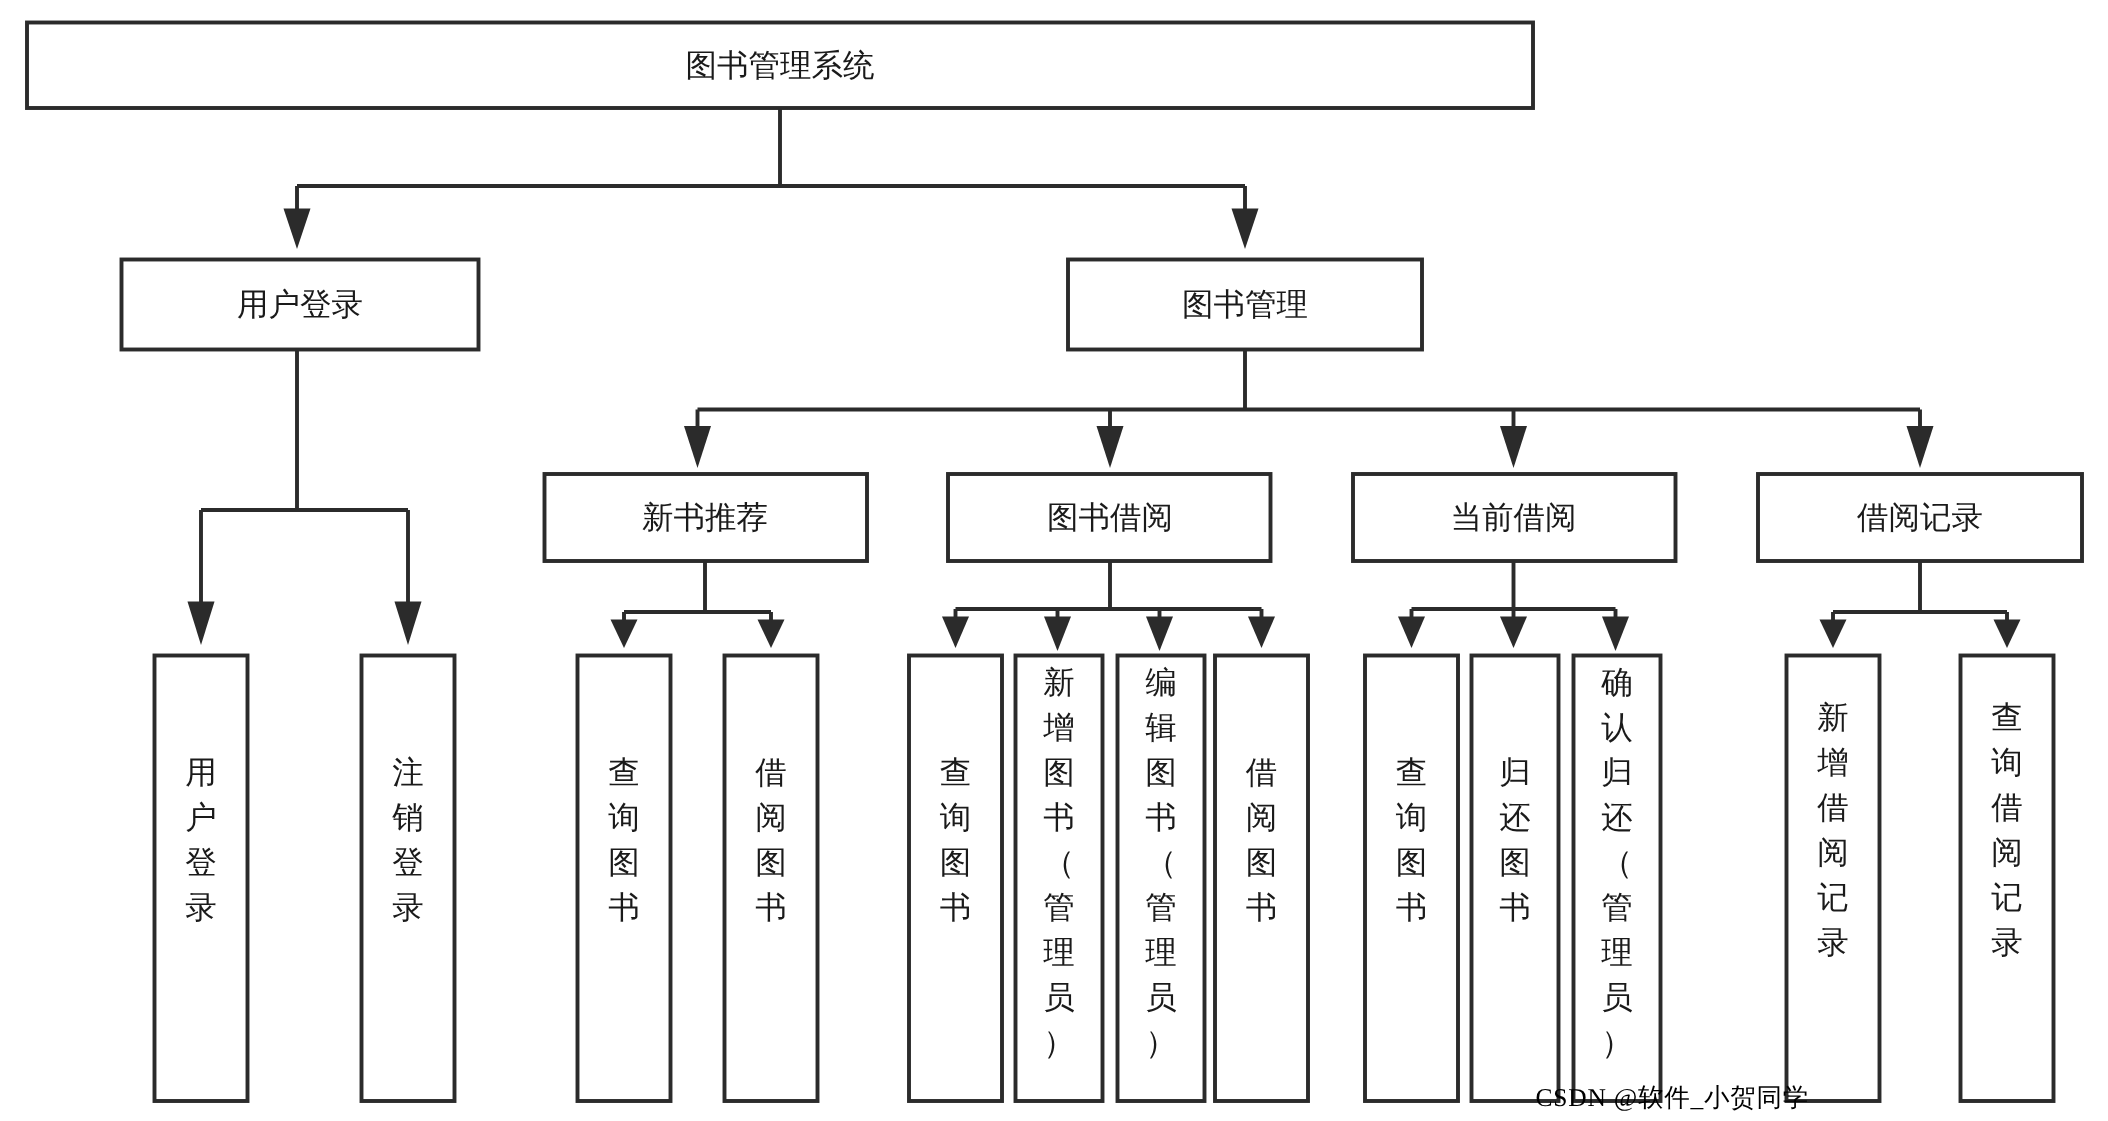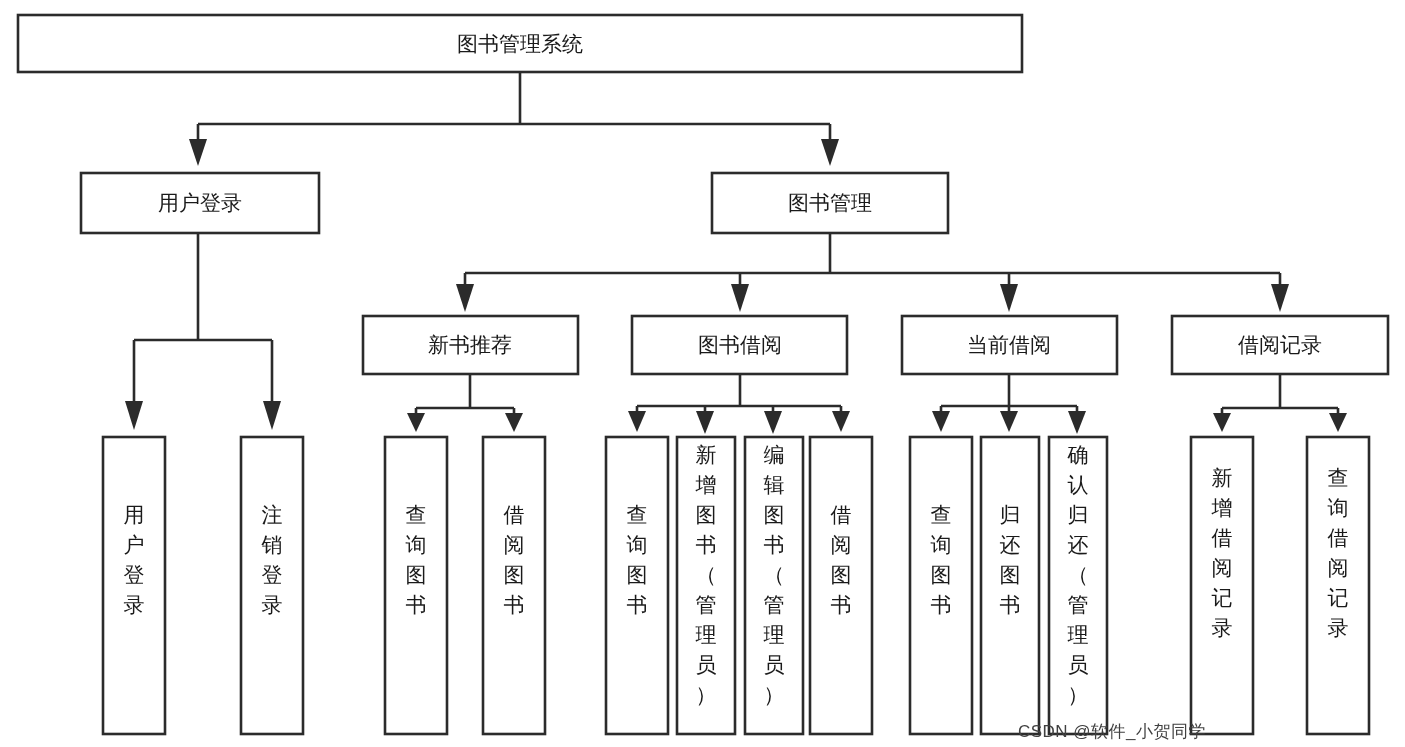--- a/index.html
+++ b/index.html
@@ -53,23 +53,23 @@
   .node-label-v {
     font-family: "DejaVu Sans", "Liberation Sans", sans-serif;
     font-size: 21px;
     fill: #1a1a1a;
     text-anchor: middle;
   }
   .watermark {
     position: absolute;
     right: 8px;
     bottom: 4px;
-    font-family: Liberation Sans, sans-serif;
+    font-family: Liberation Serif, serif;
     font-size: 17px;
-    color: #404040;
+    color: #000000;
     letter-spacing: 0.5px;
     white-space: nowrap;
     user-select: none;
   }
 </style>
 </head>
 <body>
 
 <div id="diagram-root">
 

